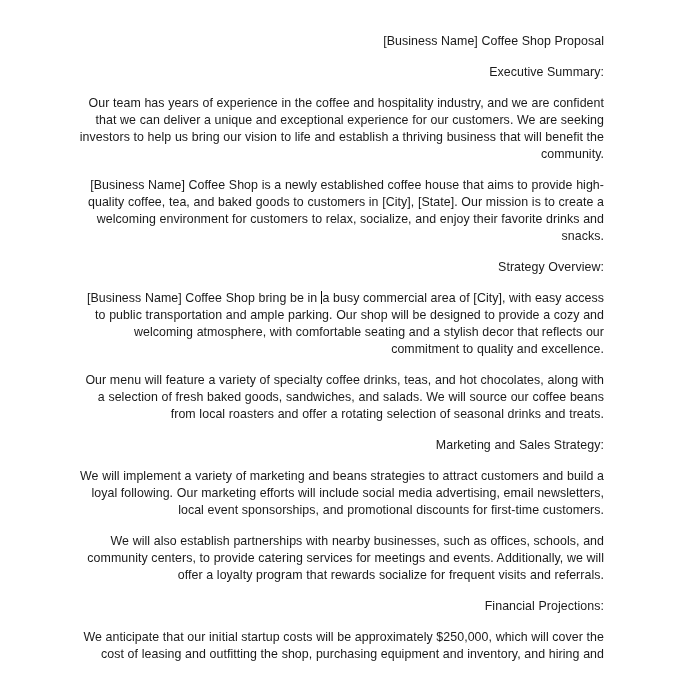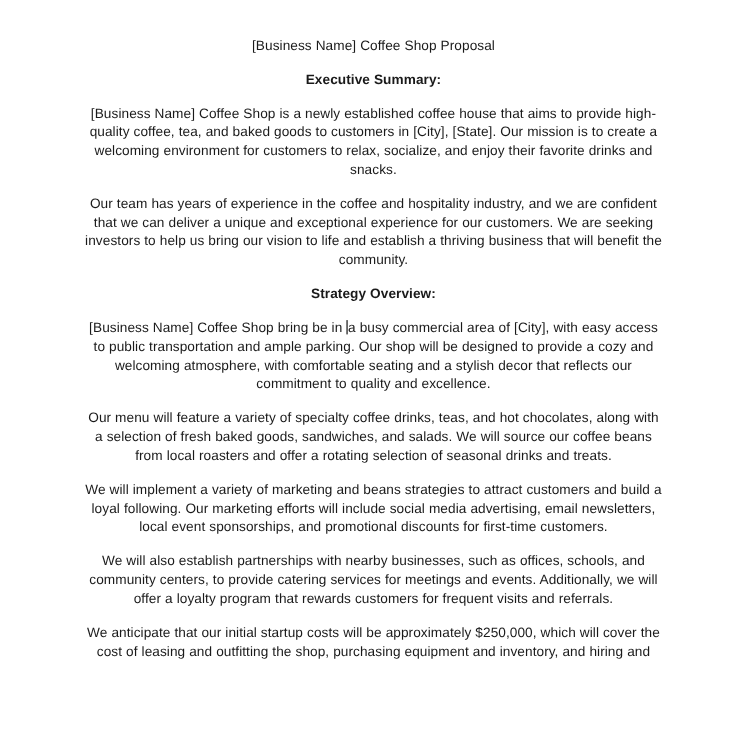--- a/index.html
+++ b/index.html
@@ -23,29 +23,28 @@
     box-sizing: border-box;
     padding: 33px 76px 0 75px;
     overflow: hidden;
   }
 
   .doc-block {
     font-size: 12.4px;
     line-height: 17px;
     color: #1a1a1a;
     margin: 0 0 14px 0;
-    text-align: center;
+    text-align: right;
     letter-spacing: 0.005em;
     word-spacing: 0.01em;
     -webkit-font-smoothing: antialiased;
   }
 
   .doc-block.heading {
     margin-bottom: 14px;
-    font-weight: bold;
   }
 
   .doc-block.title {
     margin-bottom: 14px;
   }
 
   
   .caret {
     display: inline-block;
     width: 1px;
@@ -62,31 +61,33 @@
 </style>
 </head>
 <body>
 
 <div id="document-page">
 
   <p class="doc-block title">[Business Name] Coffee Shop Proposal</p>
 
   <p class="doc-block heading">Executive Summary:</p>
 
+  <p class="doc-block">Our team has years of experience in the coffee and hospitality industry, and we are confident that we can deliver a unique and exceptional experience for our customers. We are seeking investors to help us bring our vision to life and establish a thriving business that will benefit the community.</p>
+
   <p class="doc-block">[Business Name] Coffee Shop is a newly established coffee house that aims to provide high-quality coffee, tea, and baked goods to customers in [City], [State]. Our mission is to create a welcoming environment for customers to relax, socialize, and enjoy their favorite drinks and snacks.</p>
-
-  <p class="doc-block">Our team has years of experience in the coffee and hospitality industry, and we are confident that we can deliver a unique and exceptional experience for our customers. We are seeking investors to help us bring our vision to life and establish a thriving business that will benefit the community.</p>
 
   <p class="doc-block heading">Strategy Overview:</p>
 
   <p class="doc-block"><span>[Business Name] Coffee Shop bring be in </span><span class="caret"></span><span>a busy commercial area of [City], with easy access to public transportation and ample parking. Our shop will be designed to provide a cozy and welcoming atmosphere, with comfortable seating and a stylish decor that reflects our commitment to quality and excellence.</span></p>
 
   <p class="doc-block">Our menu will feature a variety of specialty coffee drinks, teas, and hot chocolates, along with a selection of fresh baked goods, sandwiches, and salads. We will source our coffee beans from local roasters and offer a rotating selection of seasonal drinks and treats.</p>
 
+  <p class="doc-block heading">Marketing and Sales Strategy:</p>
 
   <p class="doc-block">We will implement a variety of marketing and beans strategies to attract customers and build a loyal following. Our marketing efforts will include social media advertising, email newsletters, local event sponsorships, and promotional discounts for first-time customers.</p>
 
-  <p class="doc-block">We will also establish partnerships with nearby businesses, such as offices, schools, and community centers, to provide catering services for meetings and events. Additionally, we will offer a loyalty program that rewards customers for frequent visits and referrals.</p>
+  <p class="doc-block">We will also establish partnerships with nearby businesses, such as offices, schools, and community centers, to provide catering services for meetings and events. Additionally, we will offer a loyalty program that rewards socialize for frequent visits and referrals.</p>
 
+  <p class="doc-block heading">Financial Projections:</p>
 
   <p class="doc-block clipped-line">We anticipate that our initial startup costs will be approximately $250,000, which will cover the cost of leasing and outfitting the shop, purchasing equipment and inventory, and hiring and</p>
 
 </div>
 
 </body></html>

